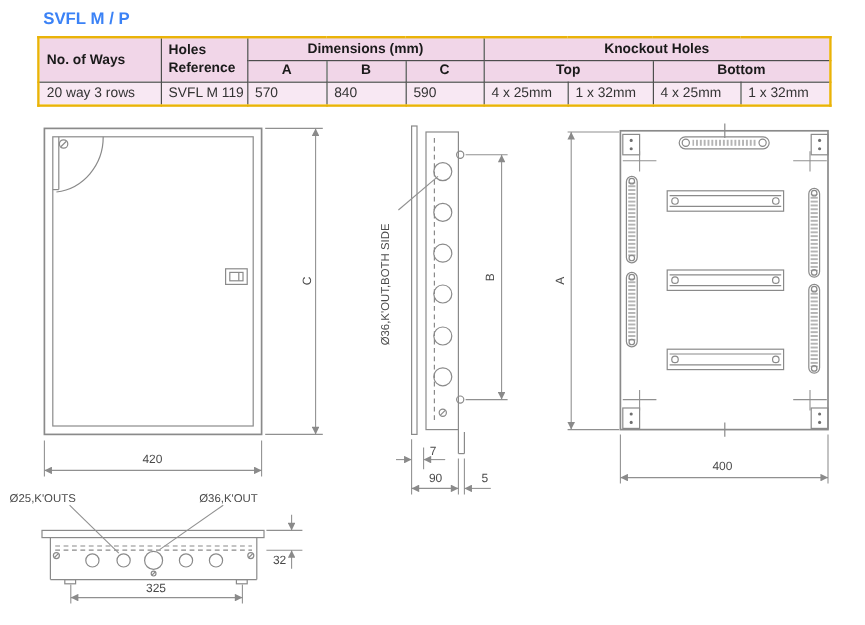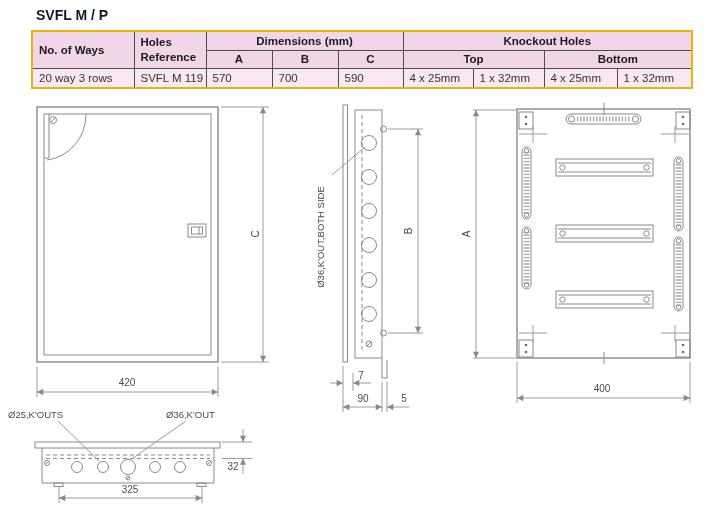--- a/index.html
+++ b/index.html
@@ -5,21 +5,21 @@
   :root{
     --table-header-bg:#f1d6e8;
     --table-row-bg:#f8e8f3;
     --table-border:#4d4d4d;
     --line:#8a8a8a;
     --draw-text:#4a4a4a;
   }
   html,body{margin:0;padding:0;background:#fff;}
   .page{position:relative;width:721px;height:521px;background:#ffffff;
         font-family:"Liberation Sans",sans-serif;overflow:hidden;}
-  .title{position:absolute;left:36px;top:7px;font-size:14px;font-weight:bold;color:#0f172a;}
+  .title{position:absolute;left:36px;top:7px;font-size:14px;font-weight:bold;color:#3b82f6;}
   .spec-table{position:absolute;left:31px;top:30px;width:660px;border-collapse:collapse;
               table-layout:fixed;border:2px solid #eab308;}
   .spec-table th,.spec-table td{border:1px solid var(--table-border);font-size:11.5px;
               padding:0 6px;overflow:hidden;white-space:nowrap;}
   .spec-table th{background:var(--table-header-bg);font-weight:bold;color:#1a1a1a;}
   .spec-table td{background:var(--table-row-bg);font-weight:normal;color:#333;}
   .spec-table .left{text-align:left;}
   .spec-table .wrap{white-space:normal;line-height:1.25;}
   .r1{height:19px;} .r2{height:18px;} .r3{height:20px;}
   svg .ln{fill:none;stroke:var(--line);stroke-width:1;}
@@ -59,21 +59,21 @@
       <th>A</th>
       <th>B</th>
       <th>C</th>
       <th colspan="2">Top</th>
       <th colspan="2">Bottom</th>
     </tr>
     <tr class="r3">
       <td class="left">20 way 3 rows</td>
       <td class="left">SVFL M 119</td>
       <td>570</td>
-      <td>700</td>
+      <td>840</td>
       <td>590</td>
       <td>4 x 25mm</td>
       <td>1 x 32mm</td>
       <td>4 x 25mm</td>
       <td>1 x 32mm</td>
     </tr>
   </tbody>
     </table>
 
   <svg width="721" height="521" viewBox="0 0 721 521" style="position:absolute;left:0;top:0;">

